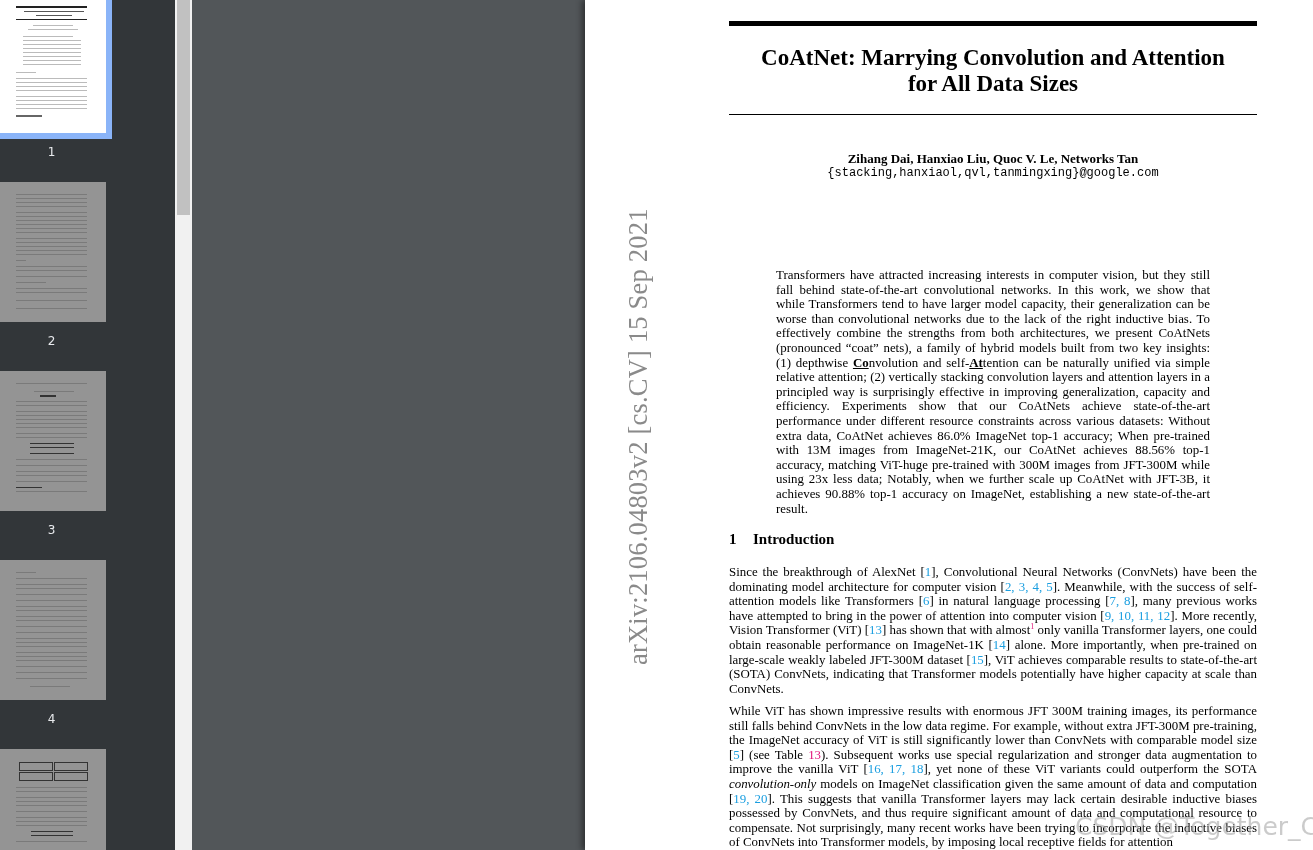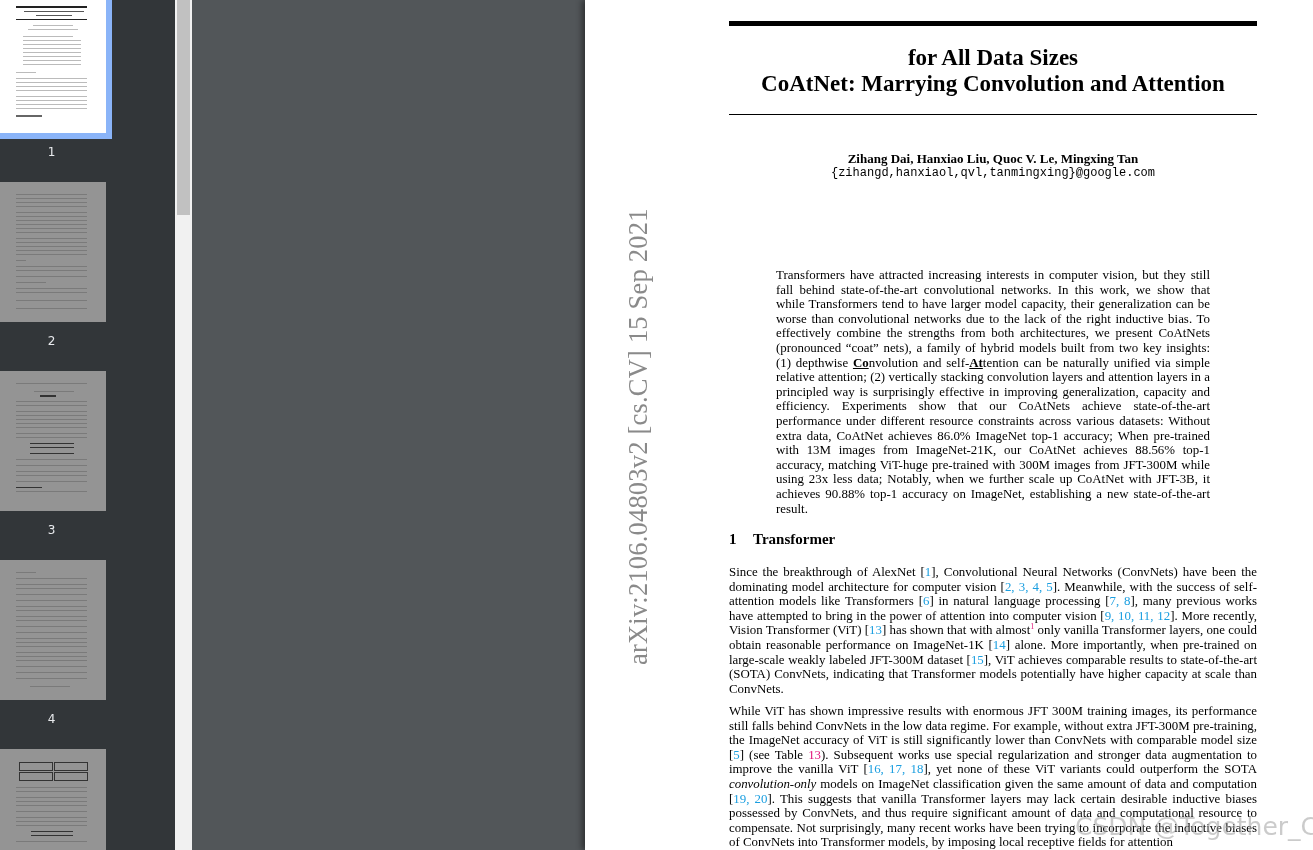--- a/index.html
+++ b/index.html
@@ -241,32 +241,32 @@
 
 <div class="viewer"></div>
 
 <div class="page">
   <div class="arxiv-stamp">
     <span>arXiv:2106.04803v2  [cs.CV]  15 Sep 2021</span>
   </div>
 
   <div class="top-rule"></div>
   <div class="title">
+    <div>CoAtNet: Marrying Convolution and Attention</div>
     <div>for All Data Sizes</div>
-    <div>CoAtNet: Marrying Convolution and Attention</div>
   </div>
   <div class="bottom-rule"></div>
 
   <div class="authors">
-    <div class="names">Zihang Dai, Hanxiao Liu, Quoc V. Le, Mingxing Tan</div>
-    <div class="email">{zihangd,hanxiaol,qvl,tanmingxing}@google.com</div>
+    <div class="names">Zihang Dai, Hanxiao Liu, Quoc V. Le, Networks Tan</div>
+    <div class="email">{stacking,hanxiaol,qvl,tanmingxing}@google.com</div>
   </div>
 
   <div class="abstract"><span>Transformers have attracted increasing interests in computer vision, but they still fall behind state-of-the-art convolutional networks. In this work, we show that while Transformers tend to have larger model capacity, their generalization can be worse than convolutional networks due to the lack of the right inductive bias. To effectively combine the strengths from both architectures, we present CoAtNets (pronounced “coat” nets), a family of hybrid models built from two key insights: (1) depthwise </span><u>Co</u><span>nvolution and self-</span><u>At</u><span>tention can be naturally unified via simple relative attention; (2) vertically stacking convolution layers and attention layers in a principled way is surprisingly effective in improving generalization, capacity and efficiency. Experiments show that our CoAtNets achieve state-of-the-art performance under different resource constraints across various datasets: Without extra data, CoAtNet achieves 86.0% ImageNet top-1 accuracy; When pre-trained with 13M images from ImageNet-21K, our CoAtNet achieves 88.56% top-1 accuracy, matching ViT-huge pre-trained with 300M images from JFT-300M while using 23x less data; Notably, when we further scale up CoAtNet with JFT-3B, it achieves 90.88% top-1 accuracy on ImageNet, establishing a new state-of-the-art result.</span></div>
 
-  <div class="sec-title"><span class="num">1</span><span>Transformer</span></div>
+  <div class="sec-title"><span class="num">1</span><span>Introduction</span></div>
 
   <div class="para p1"><span>Since the breakthrough of AlexNet [</span><a class="cite">1</a><span>], Convolutional Neural Networks (ConvNets) have been the dominating model architecture for computer vision [</span><a class="cite">2, 3, 4, 5</a><span>]. Meanwhile, with the success of self-attention models like Transformers [</span><a class="cite">6</a><span>] in natural language processing [</span><a class="cite">7, 8</a><span>], many previous works have attempted to bring in the power of attention into computer vision [</span><a class="cite">9, 10, 11, 12</a><span>]. More recently, Vision Transformer (ViT) [</span><a class="cite">13</a><span>] has shown that with almost</span><a class="fn">1</a><span> only vanilla Transformer layers, one could obtain reasonable performance on ImageNet-1K [</span><a class="cite">14</a><span>] alone. More importantly, when pre-trained on large-scale weakly labeled JFT-300M dataset [</span><a class="cite">15</a><span>], ViT achieves comparable results to state-of-the-art (SOTA) ConvNets, indicating that Transformer models potentially have higher capacity at scale than ConvNets.</span></div>
 
   <div class="para p2"><span>While ViT has shown impressive results with enormous JFT 300M training images, its performance still falls behind ConvNets in the low data regime. For example, without extra JFT-300M pre-training, the ImageNet accuracy of ViT is still significantly lower than ConvNets with comparable model size [</span><a class="cite">5</a><span>] (see Table </span><a class="tref">13</a><span>). Subsequent works use special regularization and stronger data augmentation to improve the vanilla ViT [</span><a class="cite">16, 17, 18</a><span>], yet none of these ViT variants could outperform the SOTA </span><em>convolution-only</em><span> models on ImageNet classification given the same amount of data and computation [</span><a class="cite">19, 20</a><span>]. This suggests that vanilla Transformer layers may lack certain desirable inductive biases possessed by ConvNets, and thus require significant amount of data and computational resource to compensate. Not surprisingly, many recent works have been trying to incorporate the inductive biases of ConvNets into Transformer models, by imposing local receptive fields for attention</span></div>
 </div>
 
 <div class="watermark">CSDN @Together_CZ</div>
 
 </body></html>

